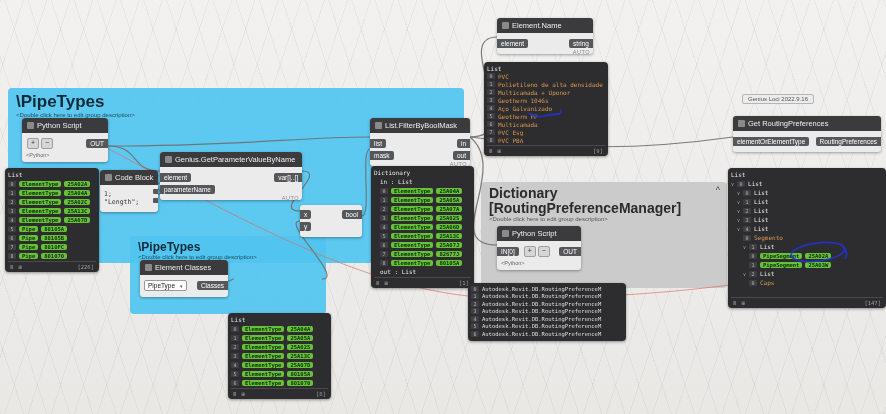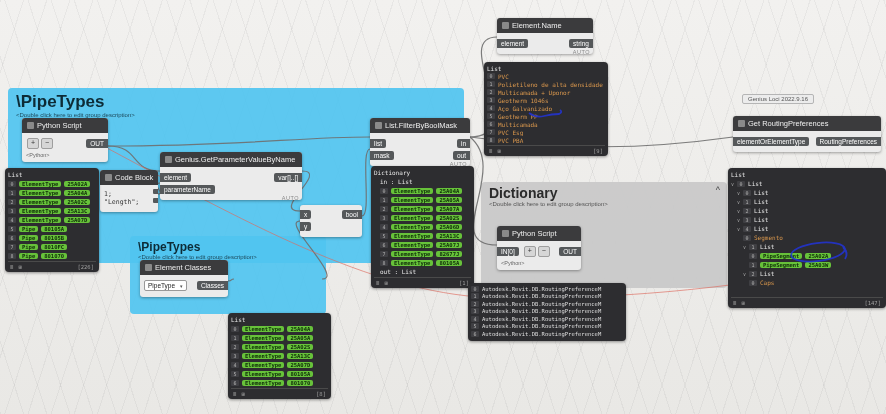--- a/index.html
+++ b/index.html
@@ -81,20 +81,21 @@
 
   <div class="group g-blue" style="left:130px;top:236px;width:196px;height:78px">
     <div class="gtitle g2t">\PipeTypes</div>
     <div class="gsub">&lt;Double click here to edit group description&gt;</div>
   </div>
 
   <div class="group g-gray" style="left:481px;top:182px;width:246px;height:106px">
     <div class="gtop">
       <div>
         <div class="gtitle g3t">Dictionary</div>
+        <div class="gtitle g3t" style="padding-top:0">[RoutingPreferenceManager]</div>
       </div>
       <span class="gcollapse">^</span>
     </div>
     <div class="gsub">&lt;Double click here to edit group description&gt;</div>
   </div>
 
   <svg class="layer" width="886" height="414">
     <g stroke="#6f6f6f" stroke-width="1.2" fill="none" opacity="0.9">
       <path d="M108,146 C140,146 130,171 160,171"></path>
       <path d="M108,146 C240,146 300,137 370,137"></path>

